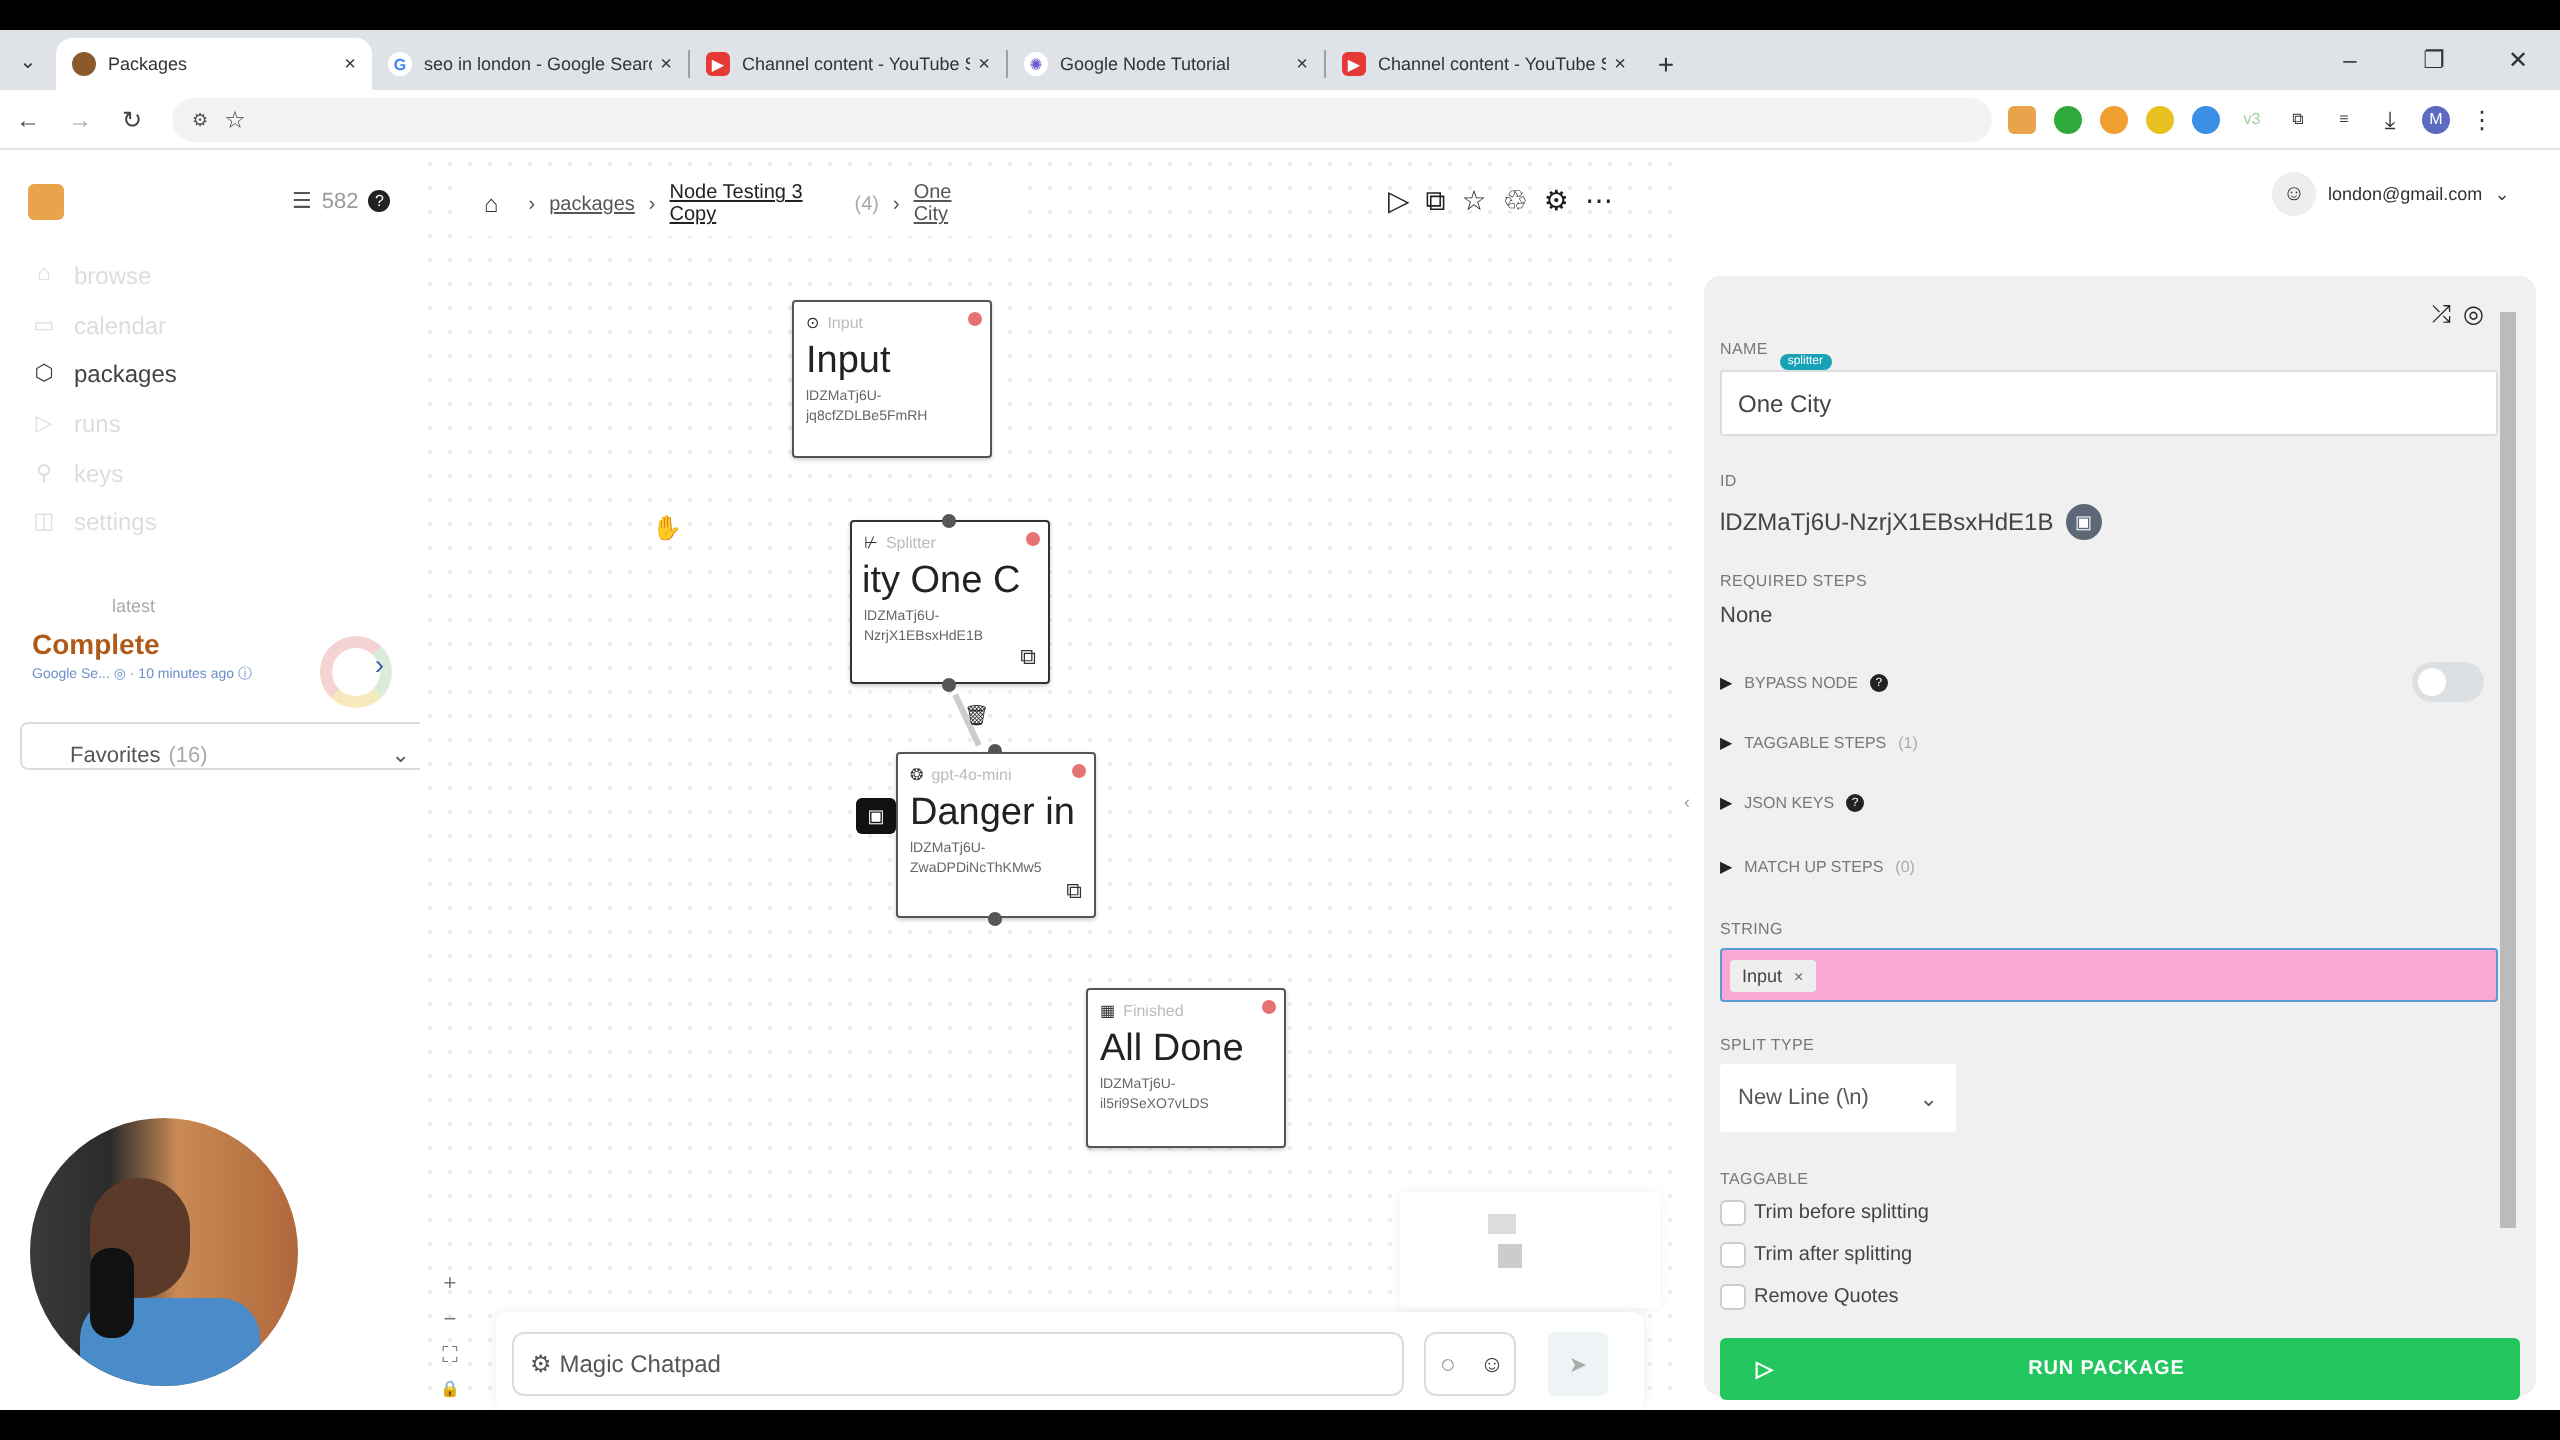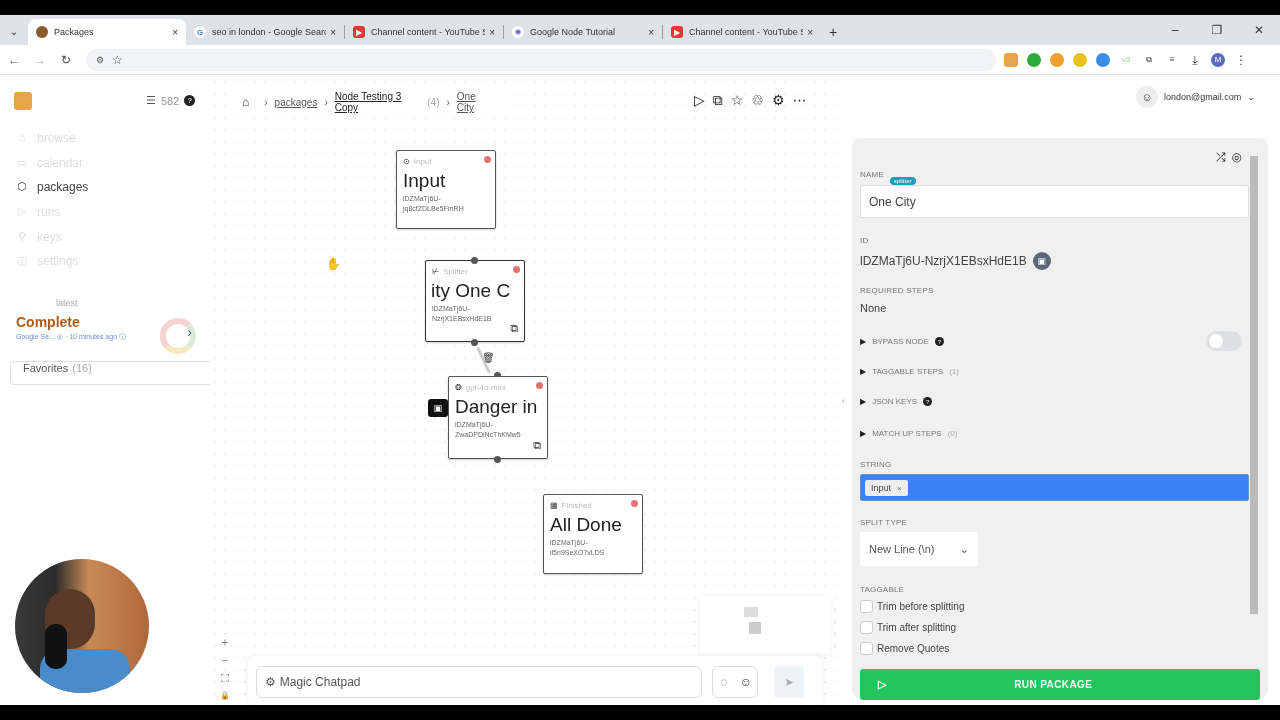--- a/index.html
+++ b/index.html
@@ -36,21 +36,21 @@
 .nav{position:absolute;left:16px;top:55px;}
 .nav-item{display:flex;align-items:flex-start;height:24.7px;font-size:12px;color:#ddd;}
 .nav-item .ic{width:12px;margin-right:9px;font-size:11px;text-align:center;}
 .nav-item.active{color:#444;}
 .latest-label{position:absolute;left:16px;top:222px;font-size:9px;color:#aaa;margin-left:40px;}
 .latest{position:absolute;left:10px;top:238px;width:190px;height:40px;}
 .latest .status{font-size:14px;font-weight:bold;color:#b05a1a;margin-left:6px;}
 .latest .meta{font-size:7px;color:#6b8fc9;margin-left:6px;margin-top:2px;}
 .latest .g{position:absolute;right:4px;top:4px;width:36px;height:36px;border-radius:50%;border:6px solid #f3c1c1;border-right-color:#c9e4c9;border-bottom-color:#f5e1a3;opacity:.7;}
 .latest .chev{position:absolute;right:8px;top:10px;font-size:14px;color:#3b5ba8;}
-.favorites{position:absolute;left:10px;top:285px;width:220px;height:24px;border:1px solid #ddd;border-radius:4px;display:flex;align-items:flex-start;padding:0 12px;font-size:11px;color:#555;}
+.favorites{position:absolute;left:10px;top:285px;width:220px;height:24px;border:1px solid #ddd;border-radius:4px;display:flex;align-items:flex-end;padding:0 24px;font-size:11px;color:#555;}
 .favorites .count{color:#aaa;margin-left:4px;}
 .favorites .dd{margin-left:auto;font-size:11px;color:#555;}
 .webcam{position:absolute;left:15px;top:483px;width:134px;height:134px;border-radius:50%;overflow:hidden;background:linear-gradient(90deg,#3a3a3a 0%,#2b2b2b 30%,#c88a56 55%,#b0683a 100%);}
 .webcam .person{position:absolute;left:20px;top:40px;width:80px;height:110px;background:#5b3a29;border-radius:40px 40px 10px 10px;}
 .webcam .shirt{position:absolute;left:25px;top:90px;width:90px;height:60px;background:#4a8bc9;border-radius:20px 20px 0 0;}
 .webcam .mic{position:absolute;left:30px;top:65px;width:22px;height:45px;background:#111;border-radius:10px;}
 
 .canvas{position:absolute;left:210px;top:0;width:630px;height:629px;background-color:#fff;background-image:radial-gradient(#eee 1px,transparent 1px);background-size:10px 12px;}
 .crumbbar{position:absolute;left:20px;top:10px;width:276px;height:32px;background:#fff;display:flex;align-items:center;padding:0 12px;font-size:10px;color:#333;}
 .crumbbar .home{font-size:12px;margin-right:8px;}
@@ -94,21 +94,21 @@
 .name-input{position:absolute;left:8px;top:47px;width:389px;height:33px;background:#fff;border:1px solid #ddd;border-radius:2px;font-size:12px;color:#444;display:flex;align-items:center;padding:0 8px;}
 .idval{position:absolute;left:8px;top:114px;font-size:12px;color:#444;display:flex;align-items:center;gap:6px;}
 .idval .cp{width:18px;height:18px;border-radius:50%;background:#5c6878;color:#fff;font-size:9px;display:flex;align-items:center;justify-content:center;}
 .none{position:absolute;left:8px;top:164px;font-size:11px;color:#444;}
 .row{position:absolute;left:8px;display:flex;align-items:center;font-size:8px;color:#777;gap:6px;}
 .row .tri{color:#222;font-size:8px;}
 .row .cnt{color:#aaa;}
 .row .q{width:9px;height:9px;border-radius:50%;background:#222;color:#fff;font-size:6px;display:flex;align-items:center;justify-content:center;}
 .toggle{position:absolute;left:354px;top:193px;width:36px;height:20px;border-radius:10px;background:#dde0e2;}
 .toggle .knob{position:absolute;left:3px;top:3px;width:14px;height:14px;border-radius:50%;background:#fff;}
-.string-input{position:absolute;left:8px;top:336px;width:389px;height:27px;background:#3b82f6;border:1px solid #5b9bd5;border-radius:2px;display:flex;align-items:center;padding:0 4px;}
+.string-input{position:absolute;left:8px;top:336px;width:389px;height:27px;background:#f9a8d4;border:1px solid #5b9bd5;border-radius:2px;display:flex;align-items:center;padding:0 4px;}
 .chip{background:#eee;font-size:9px;color:#444;padding:3px 6px;border-radius:2px;}
 .chip .cx{margin-left:6px;font-size:8px;color:#666;}
 .split-select{position:absolute;left:8px;top:394px;width:118px;height:34px;background:#fff;border-radius:2px;display:flex;align-items:center;padding:0 9px;font-size:11px;color:#555;justify-content:space-between;}
 .opt{position:absolute;left:8px;display:flex;align-items:center;gap:4px;font-size:10px;color:#444;}
 .opt .cb{width:13px;height:13px;border:1px solid #ccc;background:#fff;border-radius:3px;}
 .scrollbar{position:absolute;left:398px;top:18px;width:8px;height:523px;}
 .scrollbar .thumb{position:absolute;left:0;top:0;width:8px;height:458px;background:#bbb;}
 .run-btn{position:absolute;left:860px;top:593px;width:400px;height:31px;background:#22c55e;border-radius:3px;display:flex;align-items:center;color:#fff;font-size:10px;font-weight:bold;}
 .run-btn .play{margin-left:18px;font-size:11px;}
 .run-btn .txt{flex:1;text-align:center;margin-right:40px;letter-spacing:.4px;}

